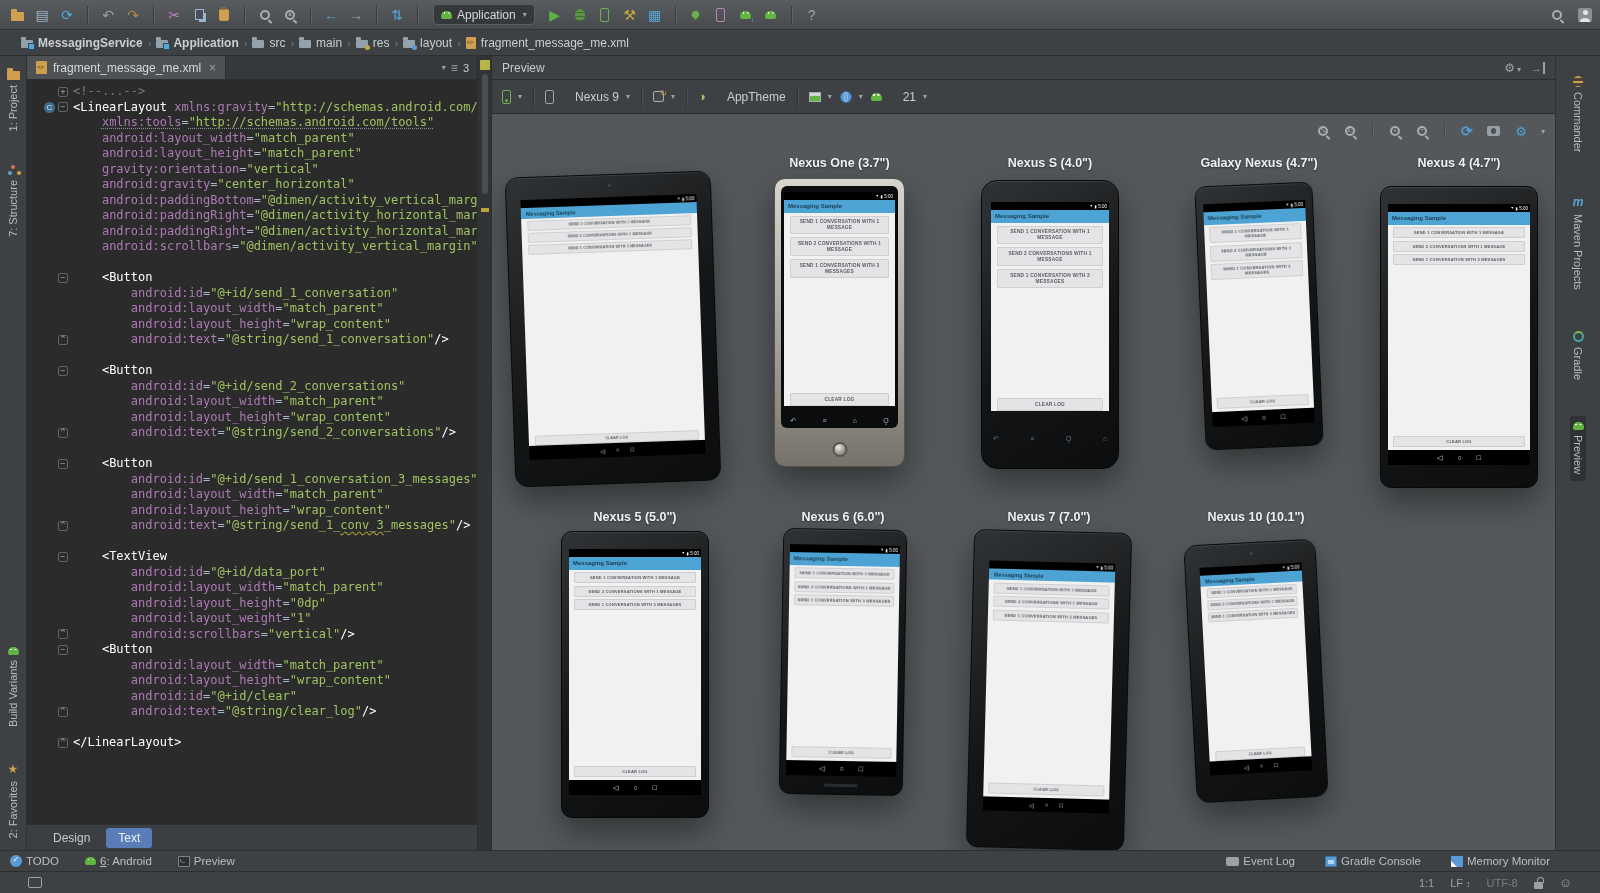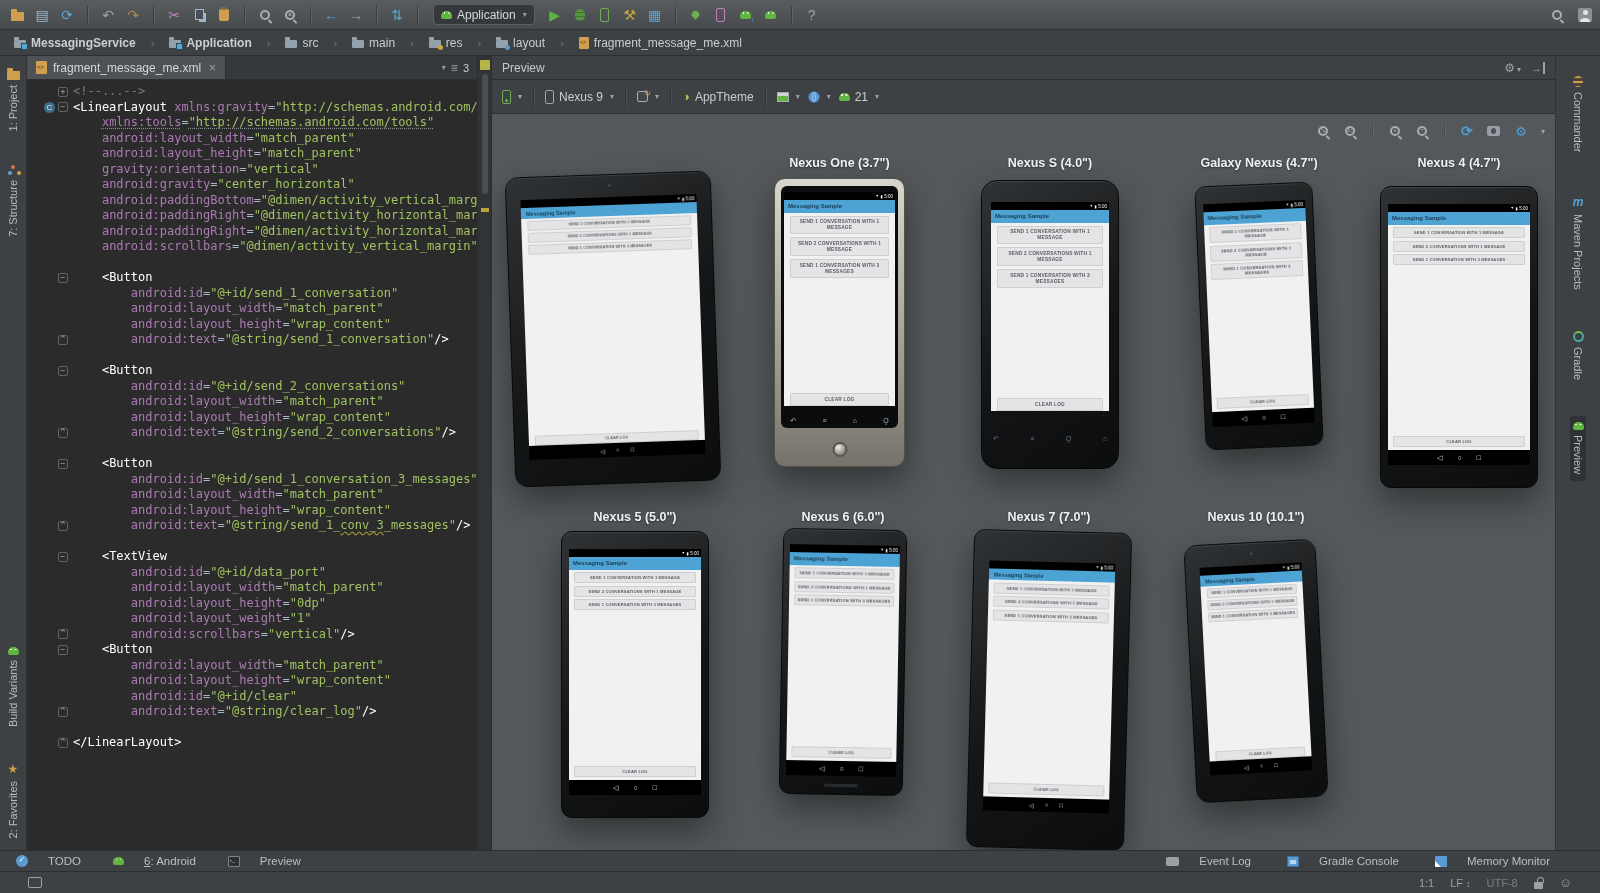--- a/index.html
+++ b/index.html
@@ -66,21 +66,21 @@
   .ic-structure{width:10px;height:10px;position:relative;}
   .ic-structure::before{content:'';position:absolute;top:0;left:3px;width:4px;height:4px;border-radius:50%;background:#d9734f;box-shadow:-3px 6px 0 #57a6d8,6px 6px 0 #c9a93e;}
   .ic-bee{width:10px;height:11px;border-radius:50%;background:repeating-linear-gradient(#cf9e4e 0 2.5px,#4c4235 2.5px 5px);}
   .ic-maven{font-size:12px;font-style:italic;font-weight:bold;color:#57a6d8;}
   .ic-gradle{width:11px;height:11px;border-radius:50%;border:2.5px solid #4aa3a3;border-top-color:#7ac14e;}
   .ic-star{color:#cf9e4e;font-size:12px;}
   .ic-refresh{color:#4e9fd8;font-size:14px;font-weight:bold;}
   .ic-gearblue{color:#4e9fd8;font-size:13px;}
   
   .breadcrumbs{height:26px;flex:none;background:#3e4143;border-bottom:1px solid #2c2e30;
-    display:flex;align-items:center;padding:0 10px;gap:10px;font-size:12px;color:#c9ced2;}
+    display:flex;align-items:center;padding:0 17px;gap:0;font-size:12px;color:#c9ced2;}
   .crumb{display:inline-flex;align-items:center;gap:5px;padding:0 4px;cursor:default;}
   .crumb-sep{color:#75797c;font-size:11px;margin:0 1px;}
   .bc-folder{width:12px;height:8px;background:#93a1ac;border-radius:1px;position:relative;margin-top:2px;flex:none;}
   .bc-folder::before{content:'';position:absolute;top:-2.5px;left:0;width:5px;height:2.5px;background:#93a1ac;border-radius:1px 1px 0 0;}
   .bc-folder.mod::after{content:'';position:absolute;right:-2px;bottom:-2px;width:5px;height:5px;background:#57a6d8;border:1px solid #2c4b60;}
   .bc-folder.res::after{content:'';position:absolute;right:-2px;bottom:-2px;width:5px;height:5px;border-radius:50%;background:#c9a93e;}
   .bc-folder.lay::after{content:'';position:absolute;right:-2px;bottom:-2px;width:5px;height:5px;border-radius:50%;background:#5b9bd5;}
   .bc-file{width:10px;height:12px;background:#cf9e4e;border-radius:1px;position:relative;flex:none;}
   .bc-file::after{content:'<>';position:absolute;top:2px;left:1px;font-size:5.5px;color:#6b4f1e;font-weight:bold;}
   
@@ -131,21 +131,21 @@
   
   .preview-col{flex:1;display:flex;flex-direction:column;min-width:0;min-height:0;}
   .pv-header{height:24px;flex:none;background:#3e4143;border-bottom:1px solid #2c2e30;
              display:flex;align-items:center;padding:0 10px;font-size:12px;color:#c3cad0;}
   .pv-hicons{margin-left:auto;display:flex;align-items:center;gap:10px;color:#9aa1a7;}
   .pv-hide{display:inline-block;border-right:2px solid #9aa1a7;padding-right:1px;font-size:11px;}
   .pv-toolbar{height:34px;flex:none;background:#3e4143;border-bottom:1px solid #2c2e30;
               display:flex;align-items:center;padding:0 10px;gap:8px;font-size:12px;color:#c9ced2;}
   .pvt-group{display:inline-flex;align-items:center;gap:5px;cursor:default;}
   .pvt-sep{width:1px;height:20px;background:#313436;box-shadow:1px 0 0 #4c5052;margin:0 3px;}
-  .pvt-label{font-size:12px;}
+  .pvt-label{font-size:12px;margin-left:16px;}
   .ic-theme{color:#a0c261;font-size:13px;}
   .canvas{flex:1;background:#54585a;position:relative;overflow:hidden;}
   .zoombar{position:absolute;top:8px;right:10px;display:flex;align-items:center;gap:9px;z-index:5;}
   .zoombar .tb-sep{height:14px;background:#464a4c;box-shadow:1px 0 0 #626668;}
   
   .dev-label{position:absolute;transform:translateX(-50%);font-size:12.5px;font-weight:bold;
              color:#eef1f3;white-space:nowrap;text-shadow:0 1px 2px rgba(0,0,0,.45);z-index:3;}
   .device{position:absolute;z-index:2;filter:drop-shadow(0 14px 16px rgba(0,0,0,.40));}
   .dev-body{position:absolute;inset:0;background:linear-gradient(145deg,#303335 0%,#141517 55%,#0c0d0e 100%);
             border:1px solid #070808;border-radius:11px;box-shadow:inset 0 1px 1px rgba(255,255,255,.10);}
@@ -180,21 +180,21 @@
   .dev-tablet .scr-btn{font-size:3.6px;padding:1.8px 1px;margin:2px 6px 0;}
   .scr-clear{margin-top:auto !important;margin-bottom:3px;}
   .scr-nav{flex:none;height:15px;background:#000;display:flex;align-items:center;justify-content:center;
            gap:15px;color:#e2e6e9;font-size:7px;}
   .dev-tablet .scr-nav,.dev-tablet7 .scr-nav{gap:11px;height:14px;font-size:6px;}
   
   .twbar{height:21px;flex:none;background:#3e4143;border-top:1px solid #2c2e30;
          display:flex;align-items:center;padding:0 10px;font-size:11.5px;color:#b8bfc4;}
   .tw-left,.tw-right{display:flex;align-items:center;gap:26px;}
   .tw-right{margin-left:auto;gap:30px;padding-right:40px;}
-  .tw-item{display:inline-flex;align-items:center;gap:20px;cursor:default;margin-left:6px;}
+  .tw-item{display:inline-flex;align-items:center;gap:4px;cursor:default;}
   .tw-item u{text-decoration:underline;}
   .statusbar{height:22px;flex:none;background:#3e4143;border-top:1px solid #2c2e30;
              display:flex;align-items:center;padding:0 28px;font-size:11px;color:#9aa1a7;}
   .sb-right{margin-left:auto;display:flex;align-items:center;gap:16px;}
   .sb-enc{color:#787e83;}
   .updown{font-size:9px;margin-left:3px;}
   .hector{font-size:13px;color:#9aa1a7;}
 </style>
 </head>
 <body>
@@ -382,20 +382,24 @@
           <div class="code-line"><span class="gutter"></span><span class="code-text"><span class="tk-p">        </span><span class="tk-a">android:layout_weight</span><span class="tk-p">=</span><span class="tk-s">"1"</span></span></div>
           <div class="code-line"><span class="gutter"><span class="fold">^</span></span><span class="code-text"><span class="tk-p">        </span><span class="tk-a">android:scrollbars</span><span class="tk-p">=</span><span class="tk-s">"vertical"</span><span class="tk-t">/&gt;</span></span></div>
           <div class="code-line"><span class="gutter"><span class="fold">−</span></span><span class="code-text"><span class="tk-p">    </span><span class="tk-t">&lt;Button</span></span></div>
           <div class="code-line"><span class="gutter"></span><span class="code-text"><span class="tk-p">        </span><span class="tk-a">android:layout_width</span><span class="tk-p">=</span><span class="tk-s">"match_parent"</span></span></div>
           <div class="code-line"><span class="gutter"></span><span class="code-text"><span class="tk-p">        </span><span class="tk-a">android:layout_height</span><span class="tk-p">=</span><span class="tk-s">"wrap_content"</span></span></div>
           <div class="code-line"><span class="gutter"></span><span class="code-text"><span class="tk-p">        </span><span class="tk-a">android:id</span><span class="tk-p">=</span><span class="tk-s">"@+id/clear"</span></span></div>
           <div class="code-line"><span class="gutter"><span class="fold">^</span></span><span class="code-text"><span class="tk-p">        </span><span class="tk-a">android:text</span><span class="tk-p">=</span><span class="tk-s">"@string/clear_log"</span><span class="tk-t">/&gt;</span></span></div>
           <div class="code-line"><span class="gutter"></span><span class="code-text"></span></div>
           <div class="code-line"><span class="gutter"><span class="fold">^</span></span><span class="code-text"><span class="tk-t">&lt;/LinearLayout&gt;</span></span></div>
         </div>
+      <div class="dt-bar">
+        <span class="dt-tab">Design</span>
+        <span class="dt-tab active">Text</span>
+      </div>
     </div>
 
     <div class="scroll-strip">
       <span class="file-status"></span>
       <span class="thumb"></span>
       <span class="warn-tick"></span>
     </div>
 
     <div class="preview-col">
       <div class="pv-header">

